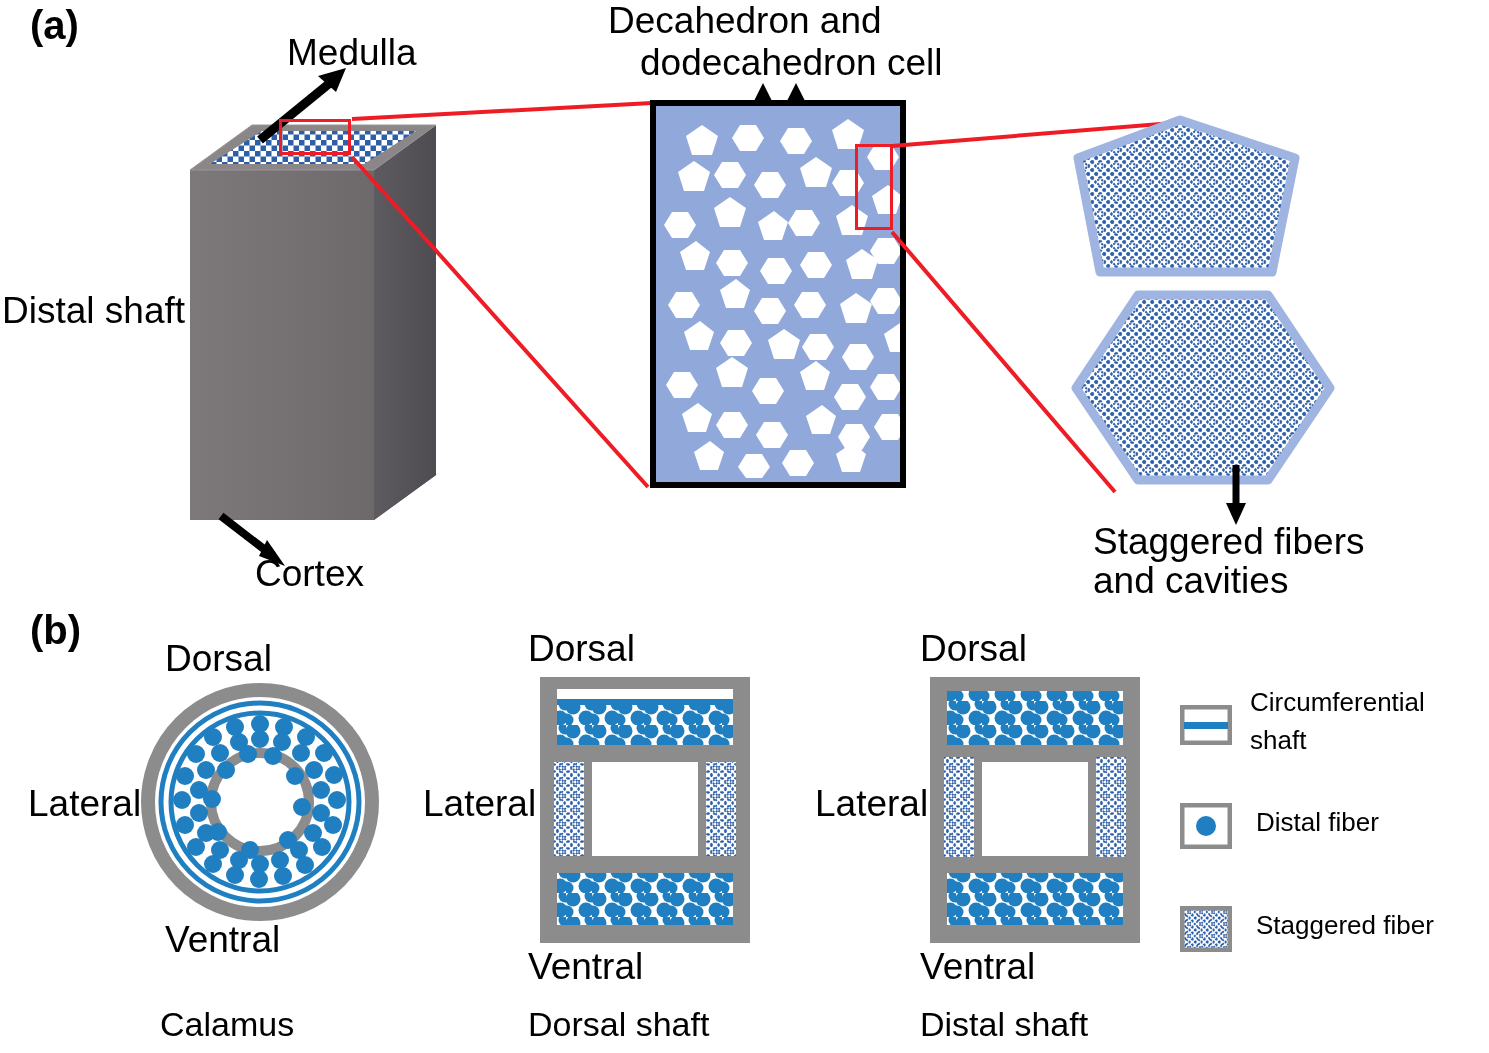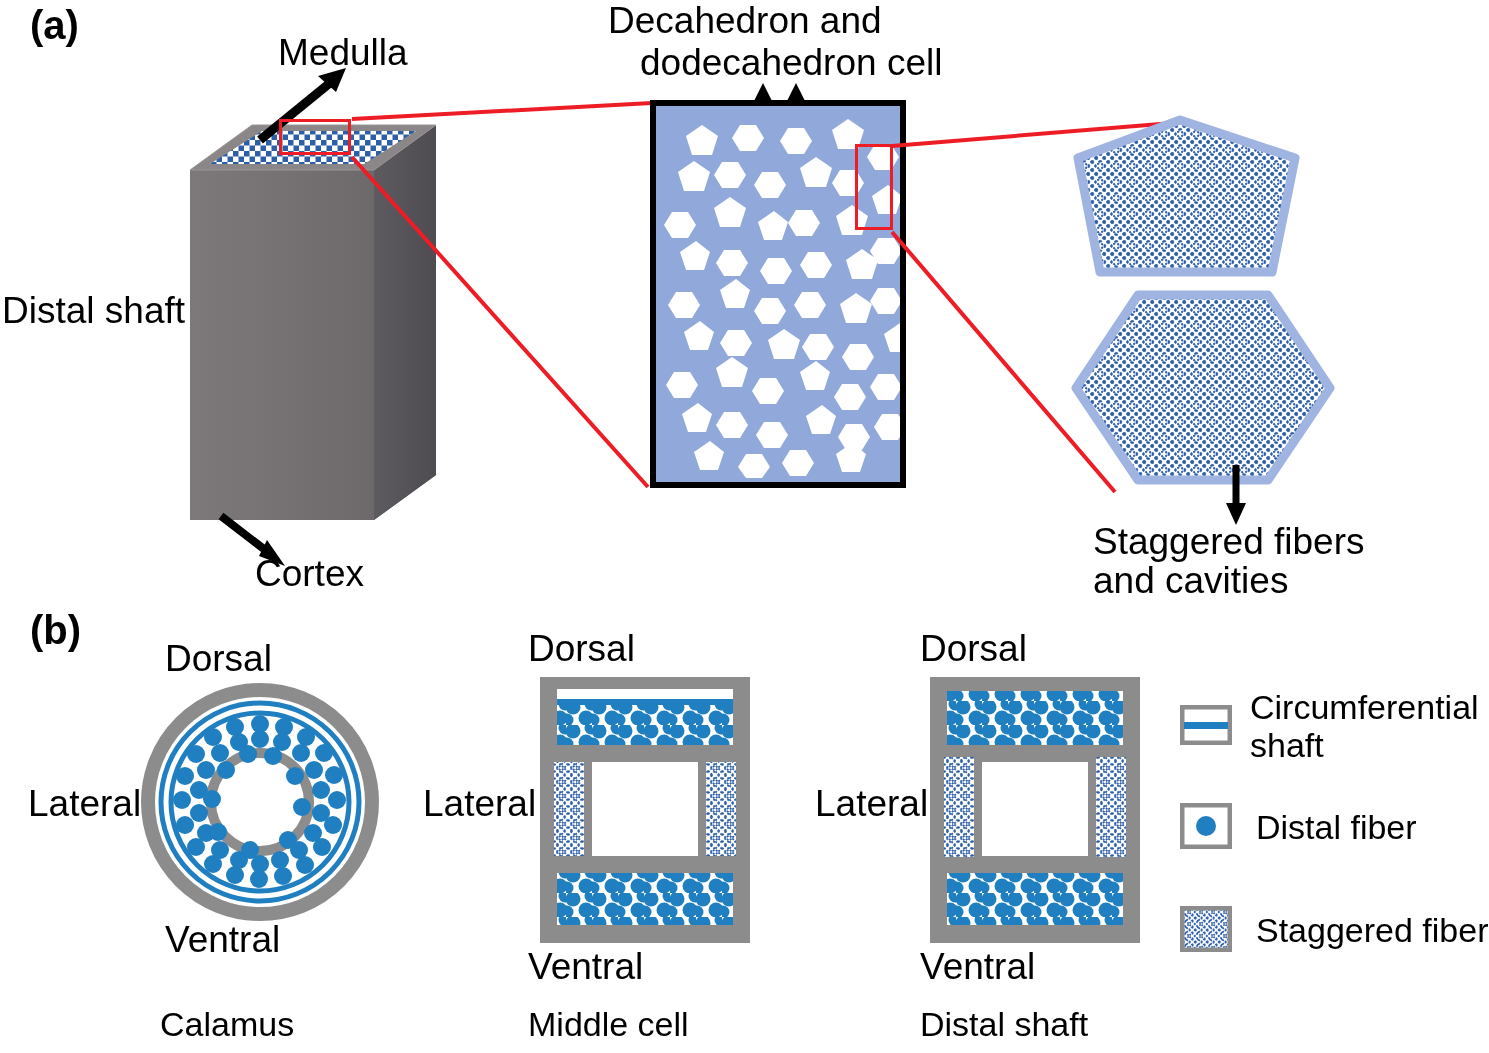--- a/index.html
+++ b/index.html
@@ -18,21 +18,21 @@
   .lbl {
     position: absolute;
     font-family: "Liberation Sans", sans-serif;
     color: #000;
     white-space: pre;
     line-height: 1.12;
   }
   .panel-tag { font-weight: bold; font-size: 40px; }
   .big-lbl { font-size: 37px; }
   .mid-lbl { font-size: 34px; }
-  .leg-lbl { font-size: 34px; }
+  .leg-lbl { font-size: 26px; }
   .center { }
 
   
   .redbox { border: 3px solid #ee1c25; box-sizing: border-box; }
 
   svg { display:block; }
 </style>
 </head>
 <body>
 
@@ -70,21 +70,21 @@
       <polygon points="32,79 84,46 238,46 186,79" fill="url(#medullaCheck)"></polygon>
     </g>
 
     <polygon points="12,85 74,40 258,40 196,85" fill="none" stroke="#9a9698" stroke-width="1"></polygon>
   </svg>
 
   <svg class="abs" style="left:250px; top:60px;" width="110" height="90" viewBox="0 0 110 90">
     <line x1="10" y1="80" x2="86" y2="18" stroke="#000" stroke-width="9"></line>
     <polygon points="96,8 68,16 86,32" fill="#000"></polygon>
   </svg>
-  <div class="lbl big-lbl" style="left:278px; top:32px;">Medulla</div>
+  <div class="lbl big-lbl" style="left:287px; top:32px;">Medulla</div>
 
   <div class="lbl big-lbl" style="left:2px; top:290px;">Distal shaft</div>
 
   <svg class="abs" style="left:215px; top:510px;" width="90" height="70" viewBox="0 0 90 70">
     <line x1="6" y1="6" x2="58" y2="46" stroke="#000" stroke-width="8"></line>
     <polygon points="70,56 44,46 52,30" fill="#000"></polygon>
   </svg>
   <div class="lbl big-lbl" style="left:255px; top:553px;">Cortex</div>
 
   <div class="abs redbox" style="left:279px; top:119px; width:72px; height:36px;"></div>
@@ -301,21 +301,21 @@
     </g>
 
     <g>
       <rect x="17" y="196" width="176" height="52" fill="url(#dotPatB1)"></rect>
     </g>
 
     <rect x="14" y="85" width="30" height="94" fill="url(#stagPatB1)"></rect>
     <rect x="166" y="85" width="30" height="94" fill="url(#stagPatB1)"></rect>
   </svg>
 
-  <div class="lbl mid-lbl center" style="left:528px; top:1005px; width:210px;">Middle cell</div>
+  <div class="lbl mid-lbl center" style="left:528px; top:1005px; width:210px;">Dorsal shaft</div>
 
   <div class="lbl big-lbl center" style="left:920px; top:628px; width:200px;">Dorsal</div>
   <div class="lbl big-lbl" style="left:815px; top:783px;">Lateral</div>
   <div class="lbl big-lbl center" style="left:920px; top:946px; width:200px;">Ventral</div>
 
   <svg class="abs" style="left:930px; top:677px;" width="210" height="266" viewBox="0 0 210 266">
     <defs>
       <pattern id="stagPatB2" width="14" height="14" patternUnits="userSpaceOnUse">
         <rect width="14" height="14" fill="#ffffff"></rect>
         <path d="M0,4 L4,0 M0,11 L11,0 M3,14 L14,3 M10,14 L14,10

